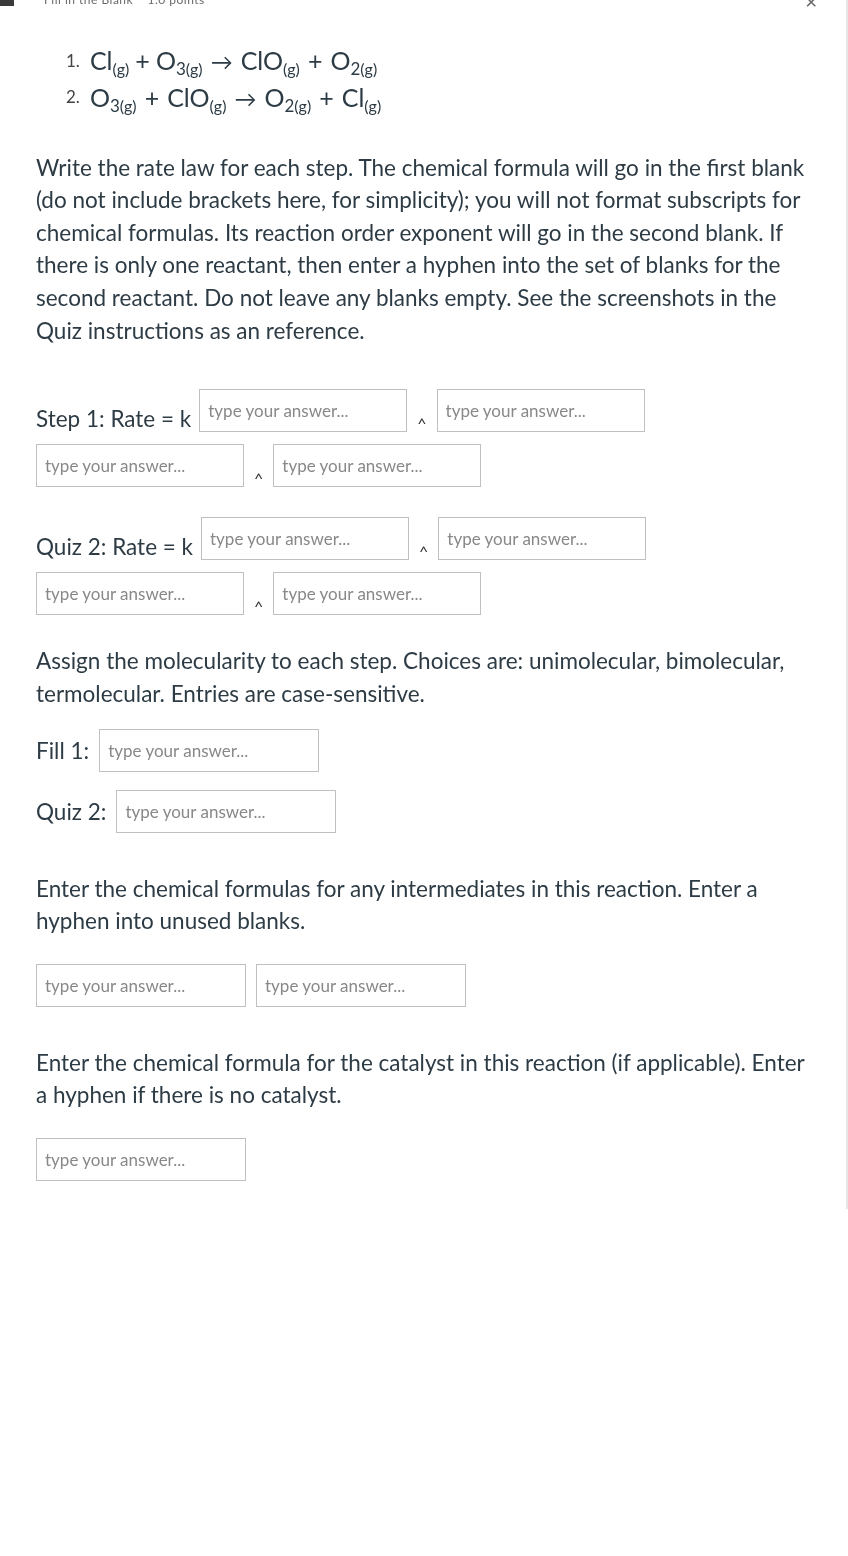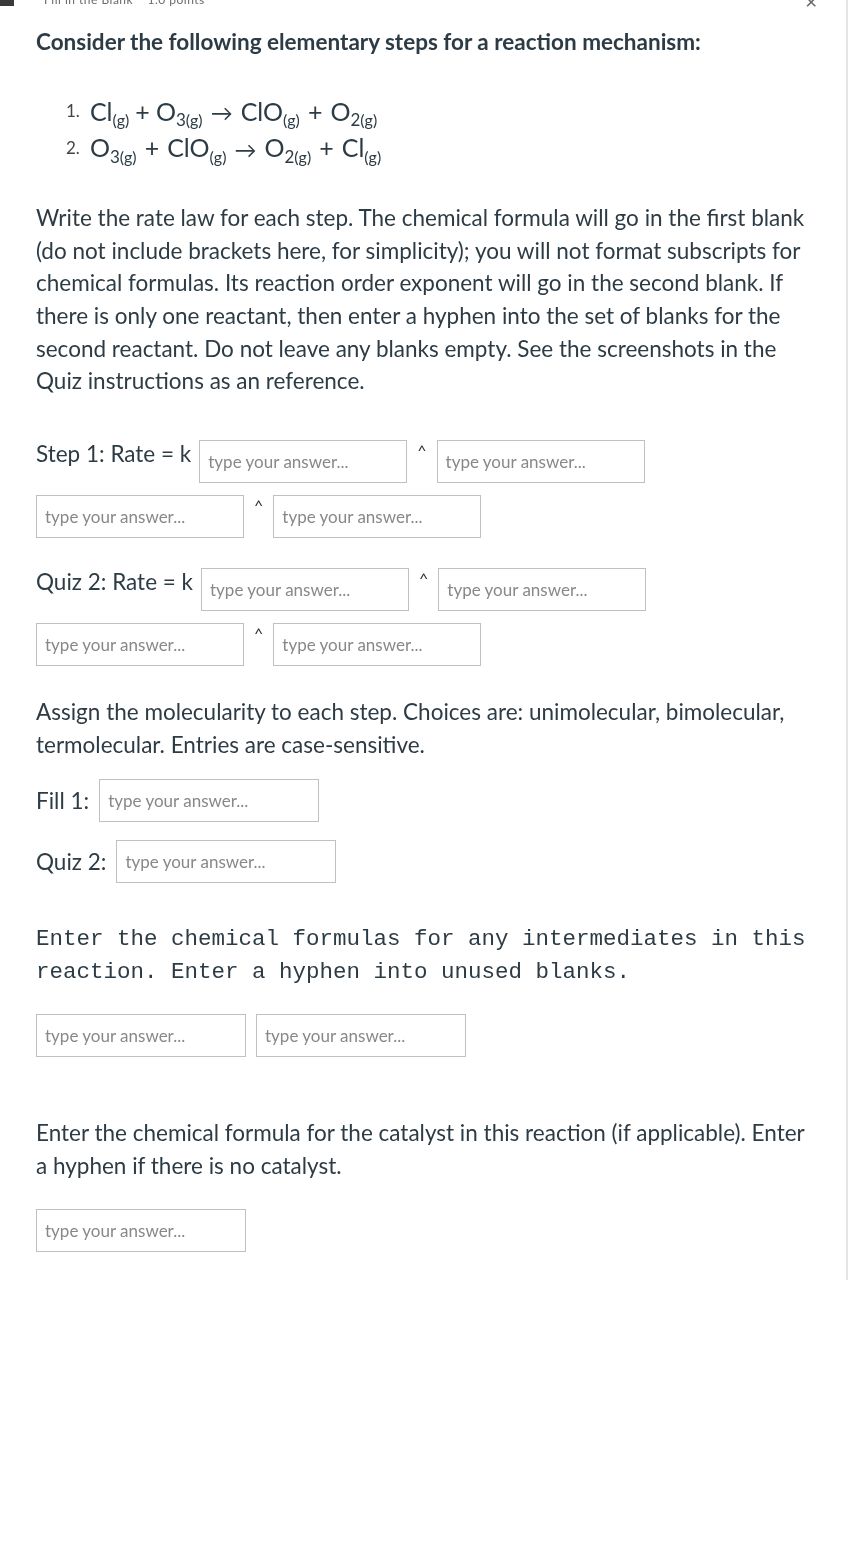--- a/index.html
+++ b/index.html
@@ -77,21 +77,21 @@
     font-size: 17px;
     vertical-align: sub;
     position: relative;
     top: 4px;
   }
   .arrow { margin: 0 8px; font-size: 22px; }
   .rate-section { margin-top: 42px; }
   .rate-line {
     display: flex;
     flex-wrap: wrap;
-    align-items: flex-start;
+    align-items: flex-end;
     gap: 8px 8px;
     margin-bottom: 12px;
   }
   .rate-label {
     font-size: 22.5px;
     color: #2d3b45;
   }
   .inp {
     border: 1px solid #c0c0c0;
     font-size: 17px;
@@ -136,21 +136,20 @@
     <div class="crumbs">
       <span>Fill in the Blank</span>
       &nbsp;&nbsp;
       <span>1.0 points</span>
     </div>
     <div class="x">✕</div>
   </div>
 
   <div class="q-body">
 
-    <p class="heading">Consider the following elementary steps for a reaction mechanism:</p>
 
     <div class="equations">
 
       <div class="eq-row">
         <span class="eq-num">1.</span>
         <span class="chem">Cl</span>
         <span class="state">(g)</span>
         <span style="margin:0 6px;">+</span>
         <span class="chem">O</span>
           <span class="subnum">3</span>
@@ -221,30 +220,30 @@
 
     <div class="mol-line">
       <span class="rate-label">Fill 1:</span>
       <input class="inp mid" placeholder="type your answer..." style="">
     </div>
     <div class="mol-line">
       <span class="rate-label">Quiz 2:</span>
       <input class="inp mid" placeholder="type your answer..." style="">
     </div>
 
-    <div class="para" style="margin-top:40px;font-family:Liberation Mono, monospace;">
+    <div class="para" style="margin-top:40px;">
       <span class="bold">Enter the chemical formulas for any intermediates in this reaction.</span><span> Enter a hyphen into unused blanks.</span>
     </div>
 
     <div class="int-line">
       <input class="inp int" placeholder="type your answer..." style="">
       <input class="inp int" placeholder="type your answer..." style="">
     </div>
 
-    <div class="para" style="margin-top:60px;">
+    <div class="para" style="margin-top:40px;">
       <span class="bold">Enter the chemical formula for the catalyst in this reaction (if applicable).</span><span> Enter a hyphen if there is no catalyst.</span>
     </div>
 
     <div class="cat-line">
       <input class="inp int" placeholder="type your answer..." style="">
     </div>
 
   </div>
 </div>
 

